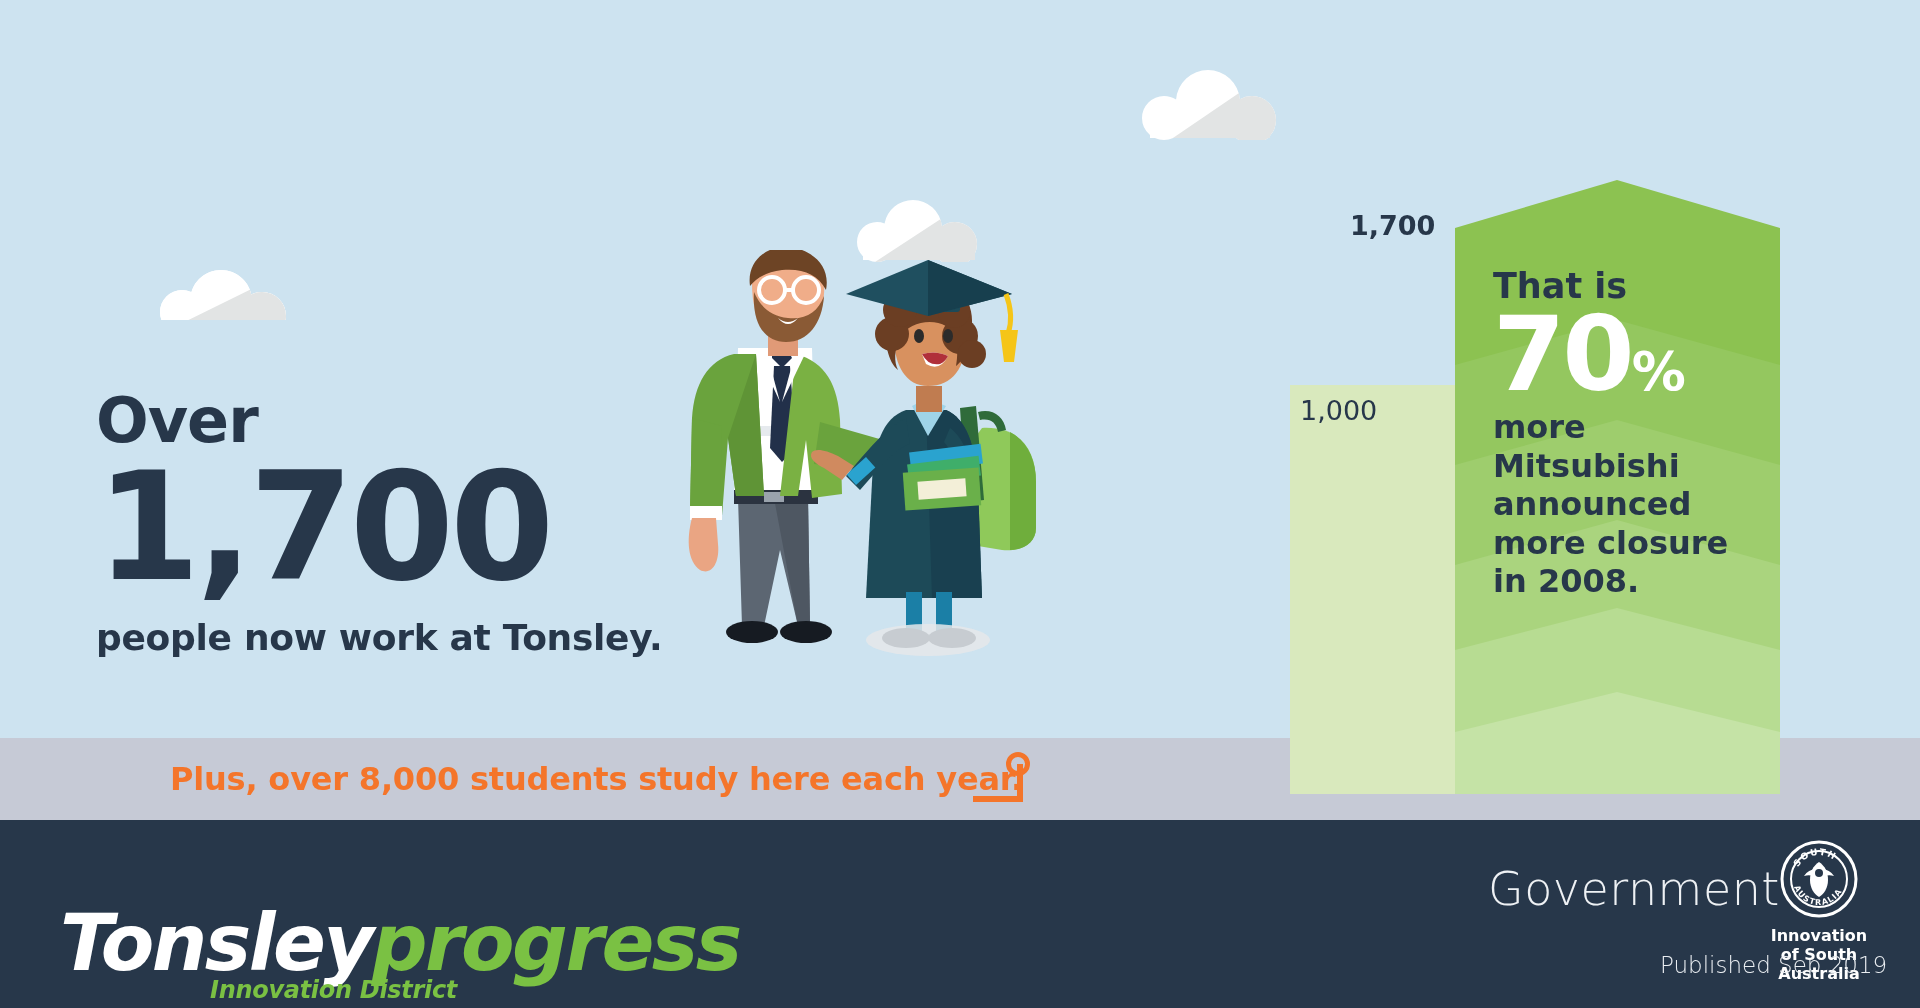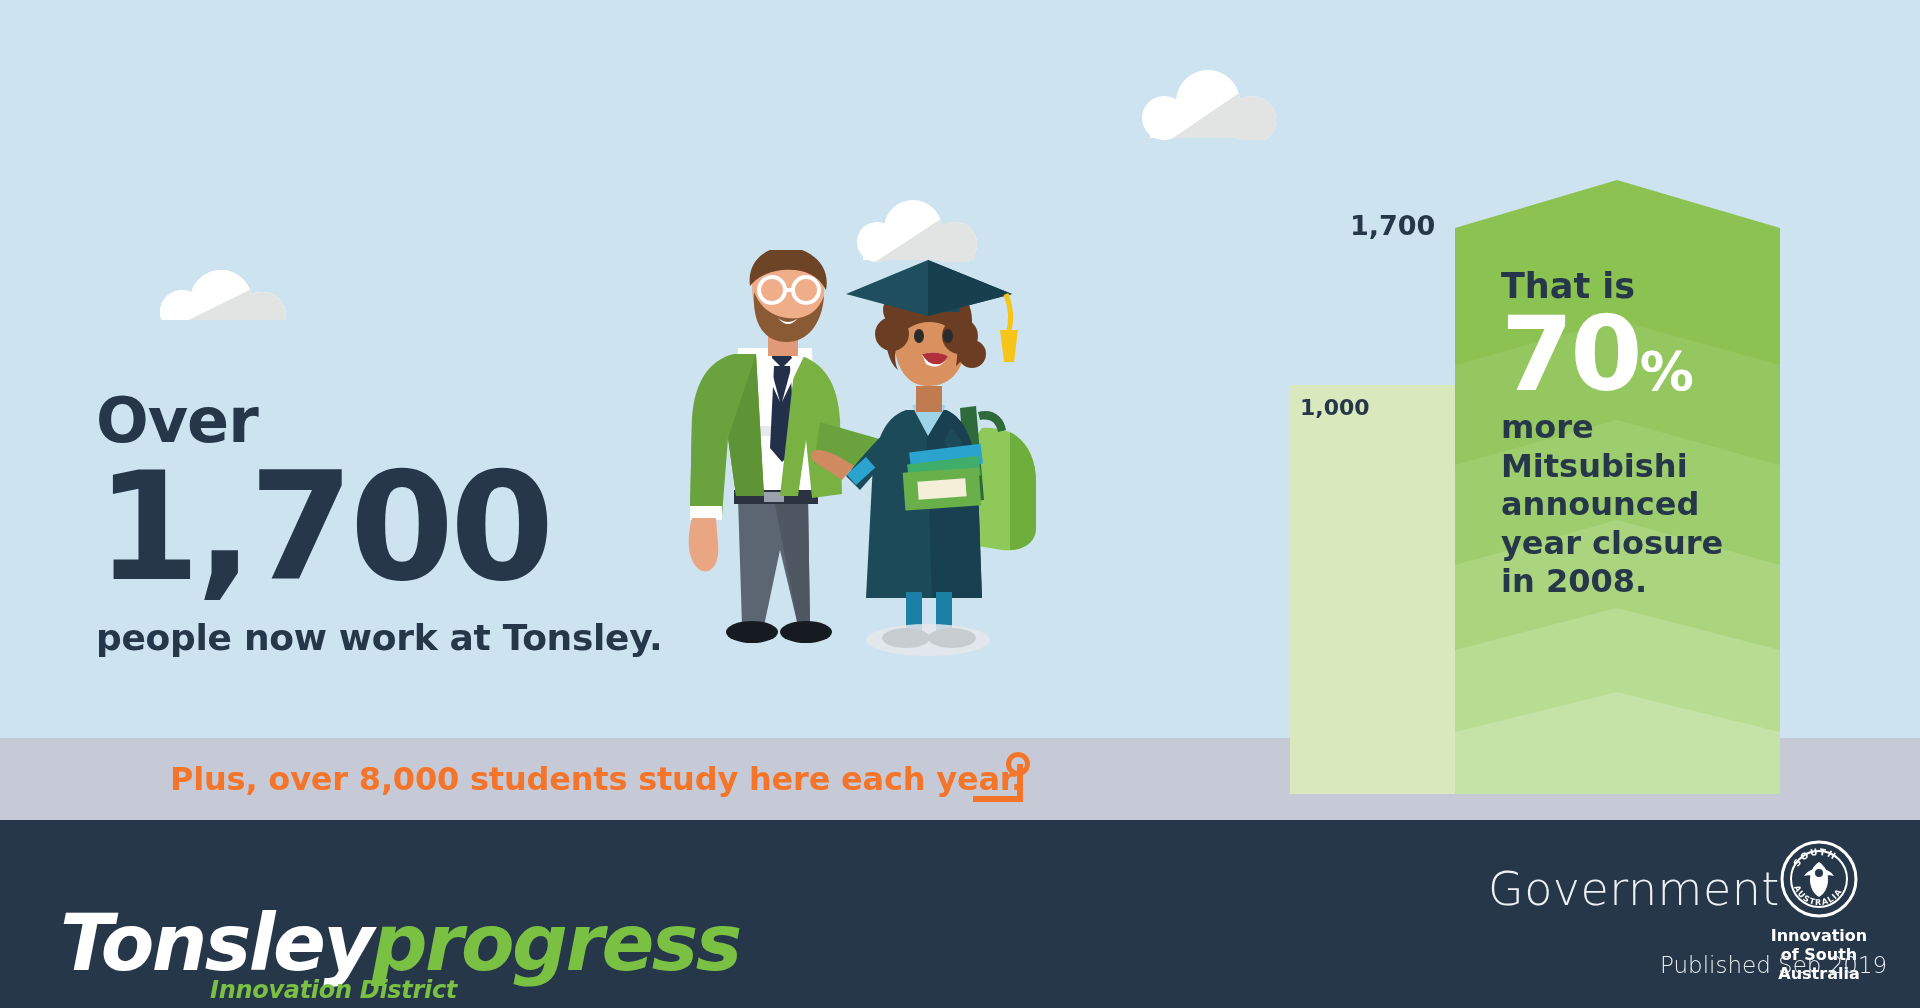--- a/index.html
+++ b/index.html
@@ -33,26 +33,26 @@
   .plusnote{position:absolute;left:170px;top:760px;color:#f4752a;
             font-size:32px;font-weight:700;letter-spacing:-0.2px;white-space:nowrap;}
   .leader{position:absolute;left:988px;top:752px;width:60px;height:50px;}
   .leader .vline{position:absolute;right:25px;top:12px;width:6px;height:38px;background:#f4752a;}
   .leader .hline{position:absolute;right:25px;bottom:0;width:50px;height:6px;background:#f4752a;}
   .leader .dot{position:absolute;right:18px;top:0;width:14px;height:14px;border:5px solid #f4752a;border-radius:50%;background:transparent;}
 
   
   .chart{position:absolute;left:1290px;top:180px;width:490px;height:614px;}
   .bar-light{position:absolute;left:0;bottom:0;width:168px;height:409px;background:#d9e9bd;}
-  .bar-light .val{position:absolute;left:10px;top:10px;font-size:22px;font-weight:700;color:#27374a;}
+  .bar-light .val{position:absolute;left:10px;top:10px;font-size:27px;font-weight:400;color:#27374a;}
   .bar-green{position:absolute;left:165px;bottom:0;width:325px;height:614px;}
   .bar-green .val{position:absolute;left:-105px;top:30px;font-size:27px;font-weight:700;color:#27374a;}
   .bar-green .body{position:absolute;left:0;top:0;width:325px;height:614px;overflow:hidden;}
   .bar-green svg{display:block;}
-  .greentext{position:absolute;left:46px;top:88px;width:270px;color:#27374a;}
+  .greentext{position:absolute;left:38px;top:88px;width:270px;color:#27374a;}
   .thatis{font-size:35px;font-weight:700;line-height:1.05;}
   .pct{font-size:104px;font-weight:800;color:#ffffff;line-height:0.92;letter-spacing:-3px;margin-top:2px;}
   .pct .sm{font-size:54px;font-weight:800;letter-spacing:-2px;}
   .more{font-size:32px;font-weight:700;line-height:1.2;margin-top:6px;}
 
   
   .logo{position:absolute;left:60px;top:904px;}
   .logo .word{font-size:78px;font-weight:800;letter-spacing:-2.5px;line-height:1;font-style:italic;}
   .logo .t1{color:#ffffff;}
   .logo .t2{color:#7ac143;}
@@ -275,21 +275,21 @@
           </g>
         </svg>
       </div>
       <div class="greentext">
         <div class="thatis">That is</div>
         <div class="pct"><span>70</span><span class="sm">%</span></div>
         <div class="more">
           <div>more</div>
           <div>Mitsubishi</div>
           <div>announced</div>
-          <div>year closure</div>
+          <div>more closure</div>
           <div>in 2008.</div>
         </div>
       </div>
     </div>
   </div>
 
   <div class="footer"></div>
 
   <div class="logo">
     <div class="word"><span class="t1">Tonsley</span><span class="t2">progress</span></div>

